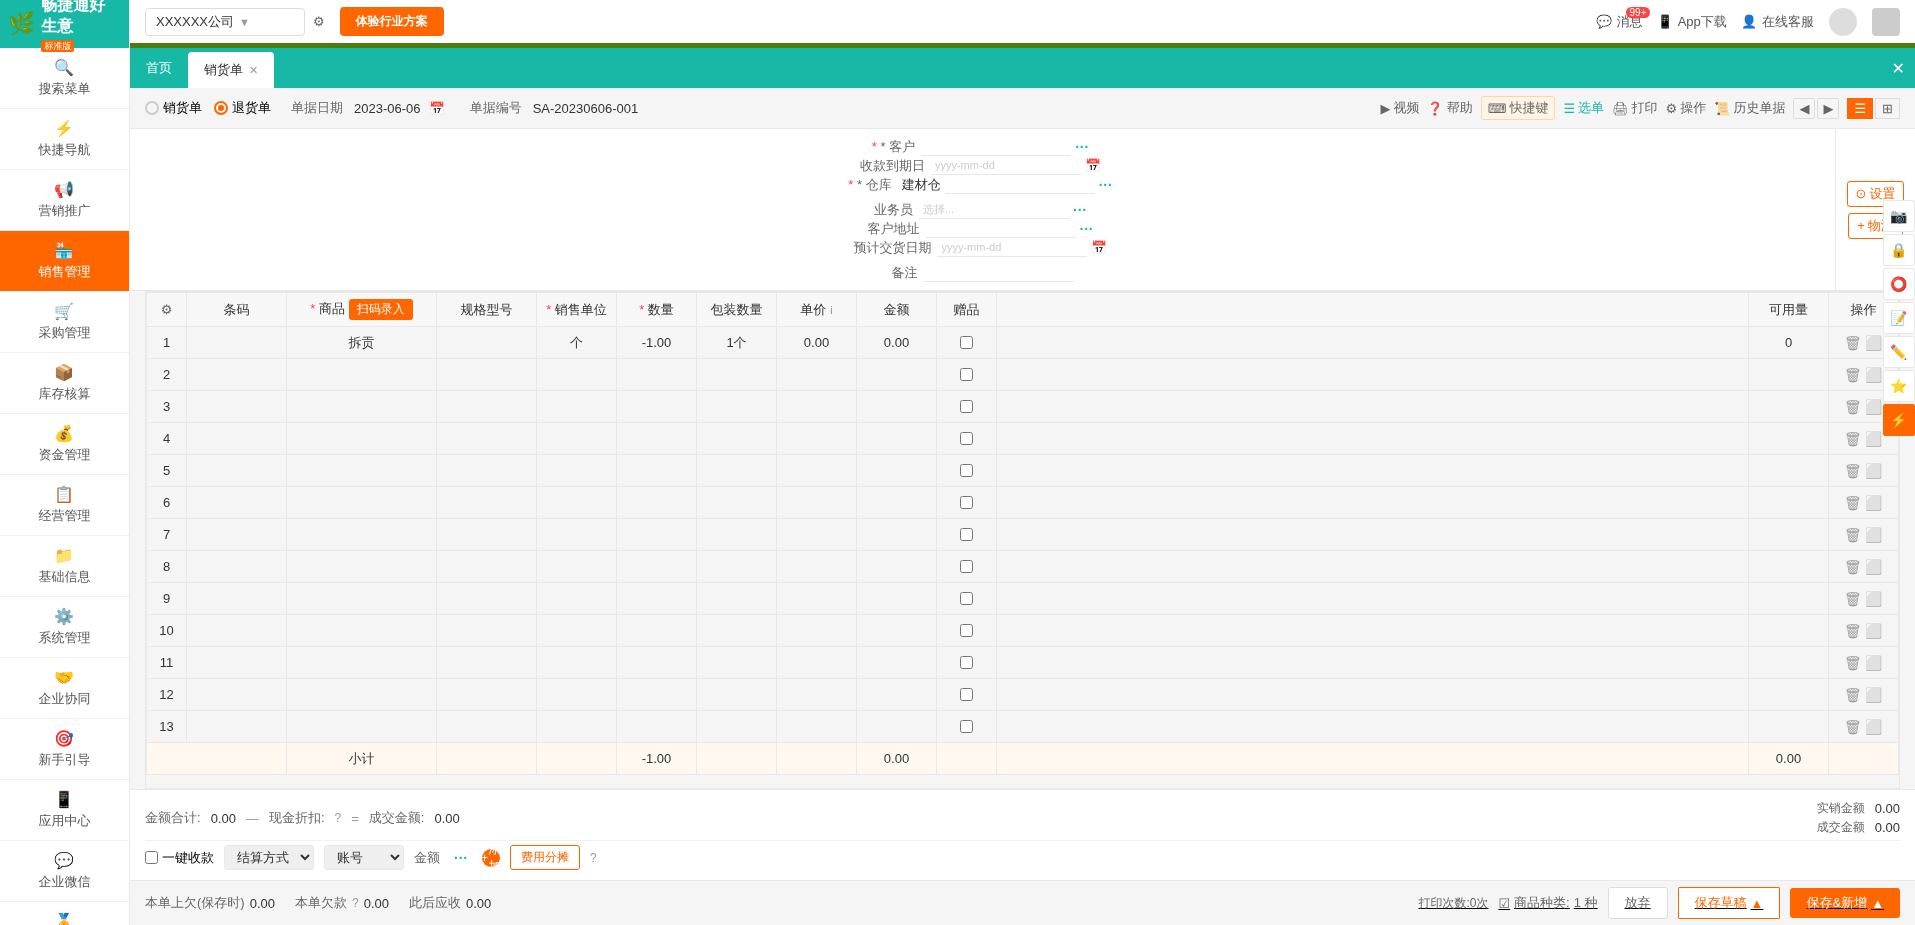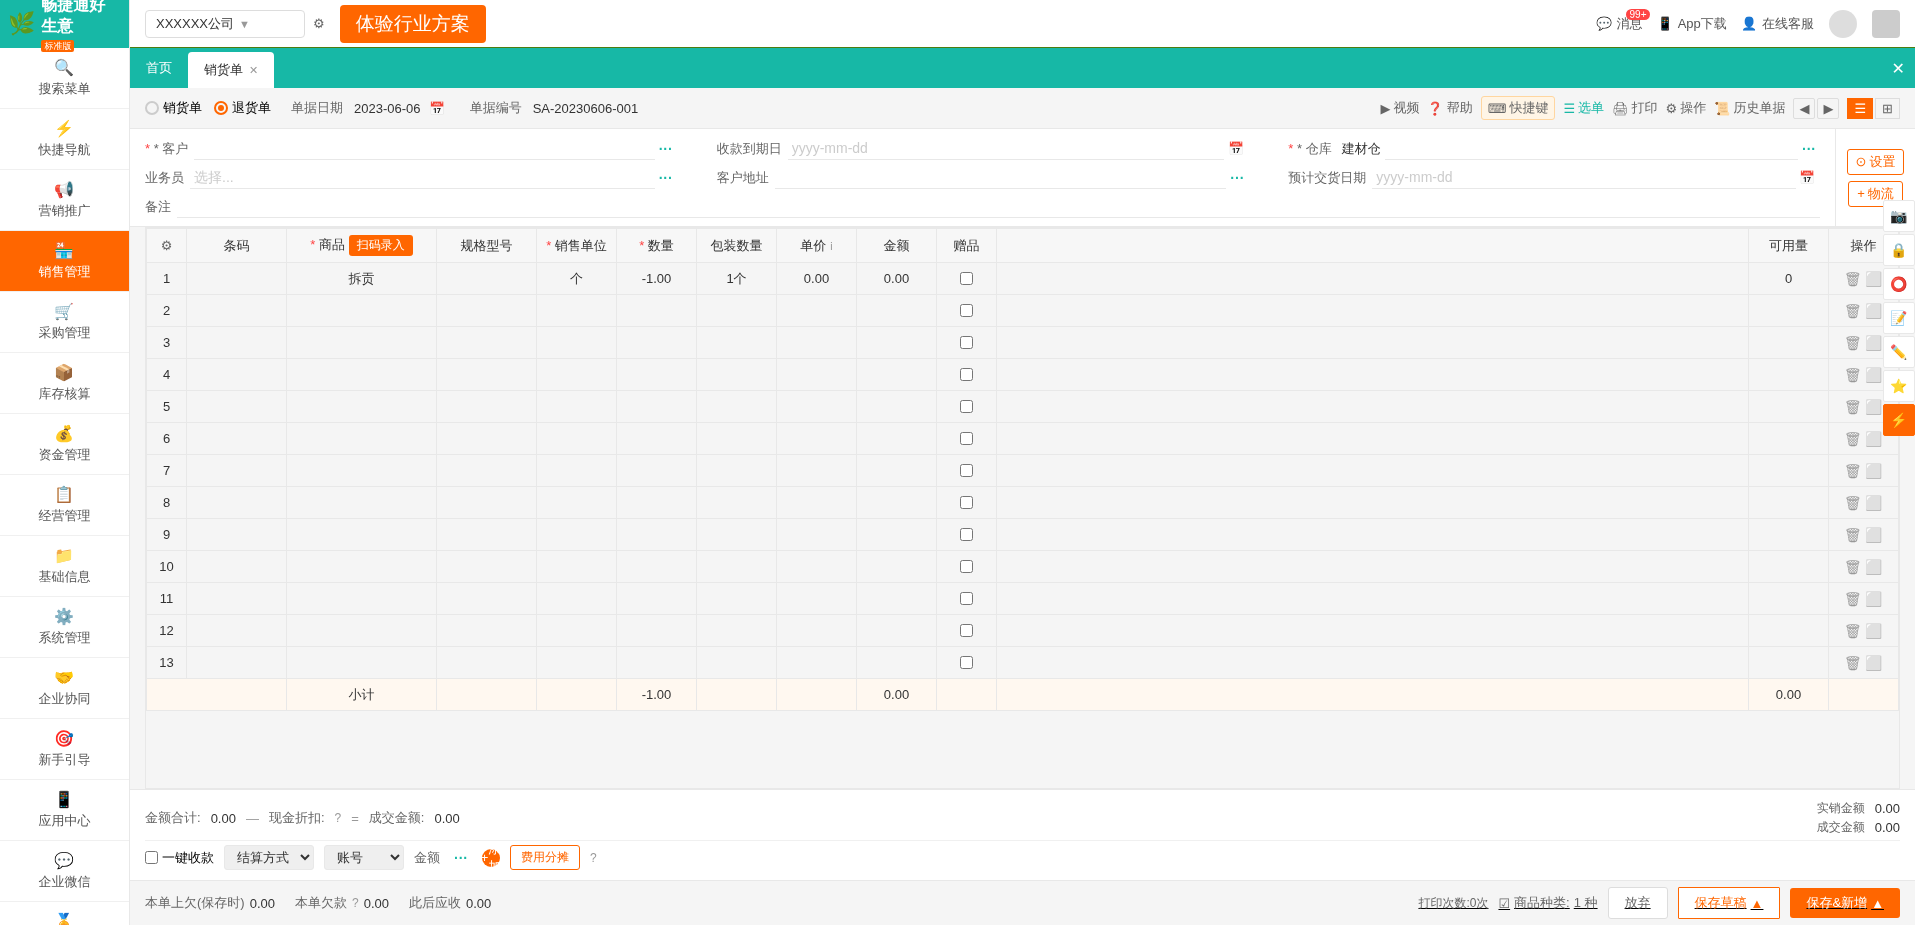--- a/index.html
+++ b/index.html
@@ -11,25 +11,25 @@
     .sidebar-logo-text { color: #fff; font-size: 16px; font-weight: bold; line-height: 1.3; }
     .sidebar-logo-badge { background: #ff6600; color: #fff; font-size: 9px; padding: 1px 3px; border-radius: 2px; }
     .sidebar-item { display: flex; flex-direction: column; align-items: center; padding: 10px 5px; cursor: pointer; color: #555; font-size: 12px; gap: 3px; border-bottom: 1px solid #f0f0f0; }
     .sidebar-item.active { background: #ff6600; color: #fff; }
     .sidebar-item .icon { font-size: 16px; }
 
     
     .main { flex: 1; display: flex; flex-direction: column; height: 925px; overflow: hidden; }
 
     
-    .top-header { height: 48px; background: #fff; display: flex; align-items: center; padding: 0 15px; border-bottom: 1px solid #4d7c0f; flex-shrink: 0; }
+    .top-header { height: 48px; background: #fff; display: flex; align-items: center; padding: 0 15px; border-bottom: 5px solid #4d7c0f; flex-shrink: 0; }
     .company-select { display: flex; align-items: center; gap: 5px; border: 1px solid #ddd; border-radius: 4px; padding: 4px 10px; cursor: pointer; min-width: 160px; }
     .company-name { font-size: 13px; color: #333; }
     .gear-btn { margin-left: 8px; cursor: pointer; color: #666; }
-    .trial-btn { margin-left: 15px; background: #ff6600; color: #fff; border: none; border-radius: 4px; padding: 6px 16px; cursor: pointer; font-size: 19px; }
+    .trial-btn { margin-left: 15px; background: #ff6600; color: #fff; border: none; border-radius: 4px; padding: 6px 16px; cursor: pointer; font-size: 12px; font-weight: bold; }
     .header-right { margin-left: auto; display: flex; align-items: center; gap: 15px; }
     .header-right-item { display: flex; align-items: center; gap: 4px; cursor: pointer; color: #555; font-size: 13px; position: relative; }
     .badge { background: #ff4444; color: #fff; font-size: 10px; border-radius: 8px; padding: 0 4px; position: absolute; top: -6px; right: -8px; }
     .avatar { width: 28px; height: 28px; border-radius: 50%; background: #ddd; }
 
     
     .tab-bar { height: 40px; background: #17b8a6; display: flex; align-items: stretch; flex-shrink: 0; }
     .tab { display: flex; align-items: center; padding: 0 16px; cursor: pointer; color: rgba(255,255,255,0.8); font-size: 13px; gap: 6px; }
     .tab.active { background: #fff; color: #333; border-radius: 4px 4px 0 0; margin-top: 4px; }
     .tab-home { color: #fff; }
@@ -45,25 +45,25 @@
     .form-actions { margin-left: auto; display: flex; align-items: center; gap: 8px; }
     .form-action-btn { display: flex; align-items: center; gap: 3px; color: #666; cursor: pointer; font-size: 12px; }
     .nav-arrows { display: flex; gap: 2px; }
     .nav-arrow { border: 1px solid #ddd; padding: 2px 5px; cursor: pointer; color: #666; border-radius: 2px; }
     .view-toggle { display: flex; gap: 2px; }
     .view-btn { border: 1px solid #ddd; padding: 2px 6px; cursor: pointer; color: #666; }
     .view-btn.active { background: #ff6600; color: #fff; border-color: #ff6600; }
 
     
     .form-fields { padding: 8px 15px; display: flex; flex-direction: column; gap: 6px; }
-    .form-row { display: flex; align-items: center; gap: 0; }
+    .form-row { display: flex; align-items: center; gap: 0; flex-direction: column; }
     .form-field { display: flex; align-items: center; flex: 1; min-width: 0; }
     .field-label { color: #666; font-size: 13px; white-space: nowrap; padding-right: 6px; }
     .required { color: #ff4444; }
-    .field-input { flex: 1; border: none; border-bottom: 1px solid #e8e8e8; padding: 3px 4px; font-size: 14px; color: #333; min-width: 0; outline: none; background: transparent; }
+    .field-input { flex: 1; border: none; border-bottom: 1px solid #e8e8e8; padding: 3px 4px; font-size: 11px; color: #333; min-width: 0; outline: none; background: transparent; }
     .field-input::placeholder { color: #ccc; }
     .field-ellipsis { color: #17b8a6; cursor: pointer; padding: 0 4px; font-size: 14px; font-weight: bold; }
     .field-cal { color: #999; cursor: pointer; padding: 0 4px; }
     .field-separator { width: 40px; }
     .side-btn { border: 1px solid #ff6600; color: #ff6600; border-radius: 3px; padding: 3px 8px; cursor: pointer; font-size: 12px; display: flex; align-items: center; gap: 3px; background: #fff; }
     .side-btn.settings { background: #fff; }
     .side-btn.logistics { background: #fff; }
 
     
     .table-wrapper { flex: 1; overflow: auto; margin: 0 15px; border: 1px solid #e8e8e8; }

